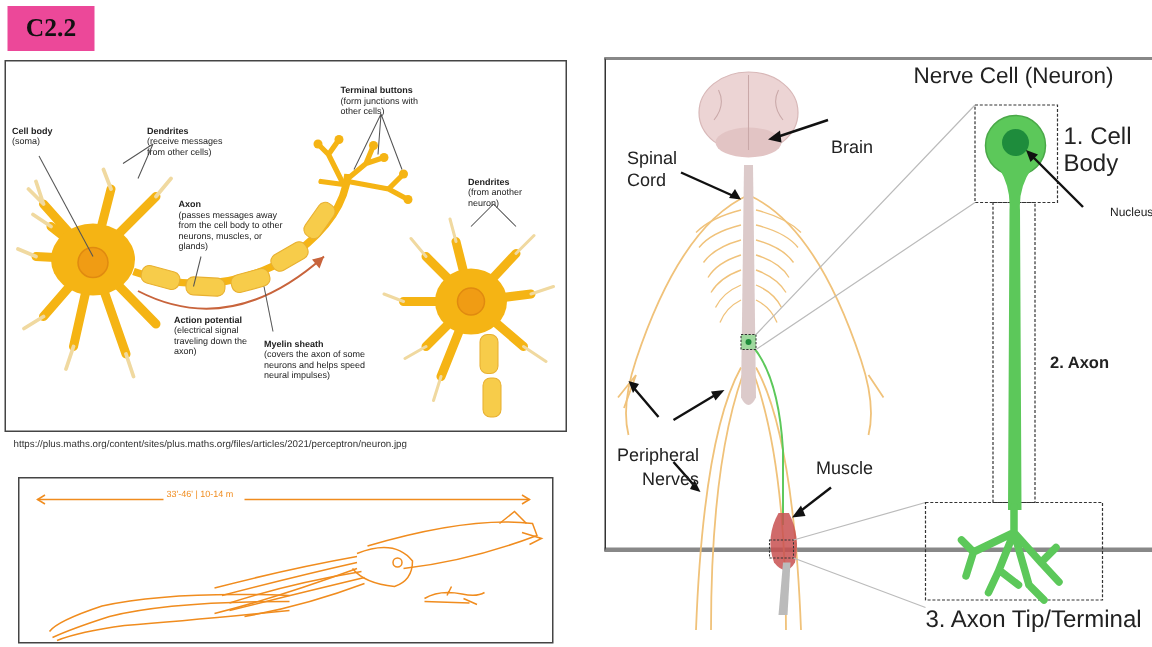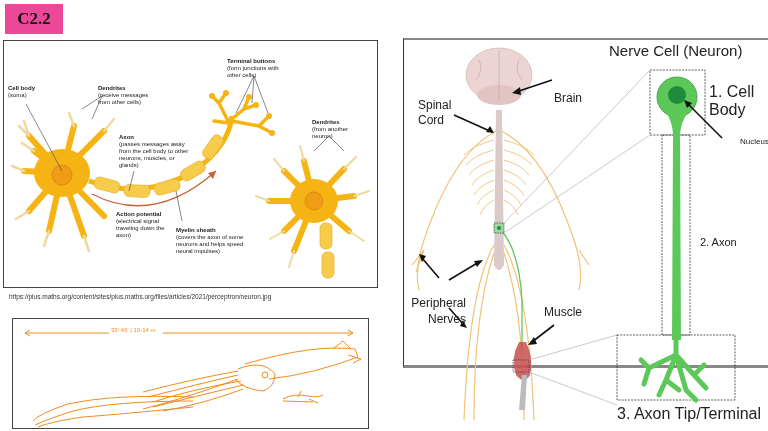--- a/index.html
+++ b/index.html
@@ -179,15 +179,15 @@
       <path d="M280 60 L288 63 L283 68 Z"></path>
     </g>
   </svg>
   <div class="rl" style="left:205px;top:2px;font-size:15px;">Nerve Cell (Neuron)</div>
   <div class="rl" style="left:150px;top:32px;margin-top:19px;">Brain</div>
   <div class="rl" style="left:14px;top:58px;width:40px;text-align:left;line-height:15px;">Spinal Cord</div>
   <div class="rl" style="left:2px;top:255px;width:60px;text-align:right;line-height:16px;">Peripheral Nerves</div>
   <div class="rl" style="left:140px;top:265px;">Muscle</div>
   <div class="rl" style="left:305px;top:43px;font-size:16px;">1. Cell Body</div>
   <div class="rl" style="left:320px;top:97px;font-size:8px;margin-left:16px;">Nucleus</div>
-  <div class="rl" style="left:296px;top:196px;font-size:11px;">2. Axon</div>
+  <div class="rl" style="left:296px;top:196px;font-size:11px;font-weight:bold;">2. Axon</div>
   <div class="rl" style="left:213px;top:365px;font-size:16px;">3. Axon Tip/Terminal</div>
 </div>
 
 </body></html>

